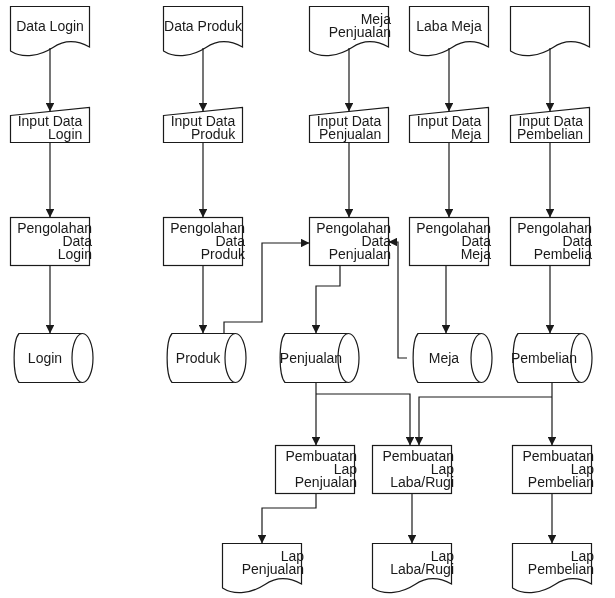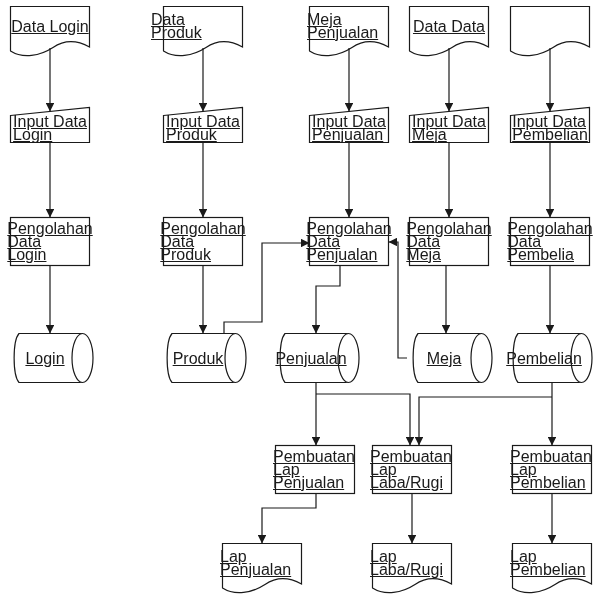--- a/index.html
+++ b/index.html
@@ -28,27 +28,26 @@
   .edge {
     fill: none;
     stroke: #1a1a1a;
     stroke-width: 1.2;
   }
   .lbl {
     position: absolute;
     display: flex;
     align-items: center;
     justify-content: center;
-    text-align: left;
-    font-size: 16px;
+    text-align: right;
+    font-size: 14px;
     line-height: 13px;
     color: #1a1a1a;
     white-space: pre-line;
     pointer-events: none;
-    text-decoration: underline;
   }
 </style>
 </head>
 <body>
 
 <div class="stage">
 
   <svg width="615" height="598" viewBox="0 0 615 598">
     <defs>
       <marker id="arr" viewBox="0 0 10 10" refX="9.5" refY="5" markerWidth="9" markerHeight="7" orient="auto">
@@ -135,35 +134,35 @@
     <polyline class="edge" marker-end="url(#arr)" points="552,494 552,543"></polyline>
   </svg>
 
   <div class="lbl" style="left:8px;top:10px;width:84px;height:32px">Data Login</div>
   <div class="lbl" style="left:8px;top:113px;width:84px;height:29px">Input Data
 Login</div>
   <div class="lbl" style="left:8px;top:217px;width:84px;height:49px">Pengolahan Data
 Login</div>
   <div class="lbl" style="left:13px;top:333px;width:64px;height:50px">Login</div>
 
-  <div class="lbl" style="left:151px;top:10px;width:84px;height:32px">Data Produk</div>
+  <div class="lbl" style="left:161px;top:10px;width:84px;height:32px">Data Produk</div>
   <div class="lbl" style="left:161px;top:113px;width:84px;height:29px">Input Data
 Produk</div>
   <div class="lbl" style="left:161px;top:217px;width:84px;height:49px">Pengolahan Data
 Produk</div>
   <div class="lbl" style="left:166px;top:333px;width:64px;height:50px">Produk</div>
 
   <div class="lbl" style="left:307px;top:10px;width:84px;height:32px">Meja Penjualan</div>
   <div class="lbl" style="left:307px;top:113px;width:84px;height:29px">Input Data
 Penjualan</div>
   <div class="lbl" style="left:307px;top:217px;width:84px;height:49px">Pengolahan Data
 Penjualan</div>
   <div class="lbl" style="left:279px;top:333px;width:64px;height:50px">Penjualan</div>
 
-  <div class="lbl" style="left:407px;top:10px;width:84px;height:32px">Data Data</div>
+  <div class="lbl" style="left:407px;top:10px;width:84px;height:32px">Laba Meja</div>
   <div class="lbl" style="left:407px;top:113px;width:84px;height:29px">Input Data
 Meja</div>
   <div class="lbl" style="left:407px;top:217px;width:84px;height:49px">Pengolahan Data
 Meja</div>
   <div class="lbl" style="left:412px;top:333px;width:64px;height:50px">Meja</div>
 
   <div class="lbl" style="left:508px;top:113px;width:84px;height:29px">Input Data
 Pembelian</div>
   <div class="lbl" style="left:508px;top:217px;width:84px;height:49px">Pengolahan Data
 Pembelia</div>

